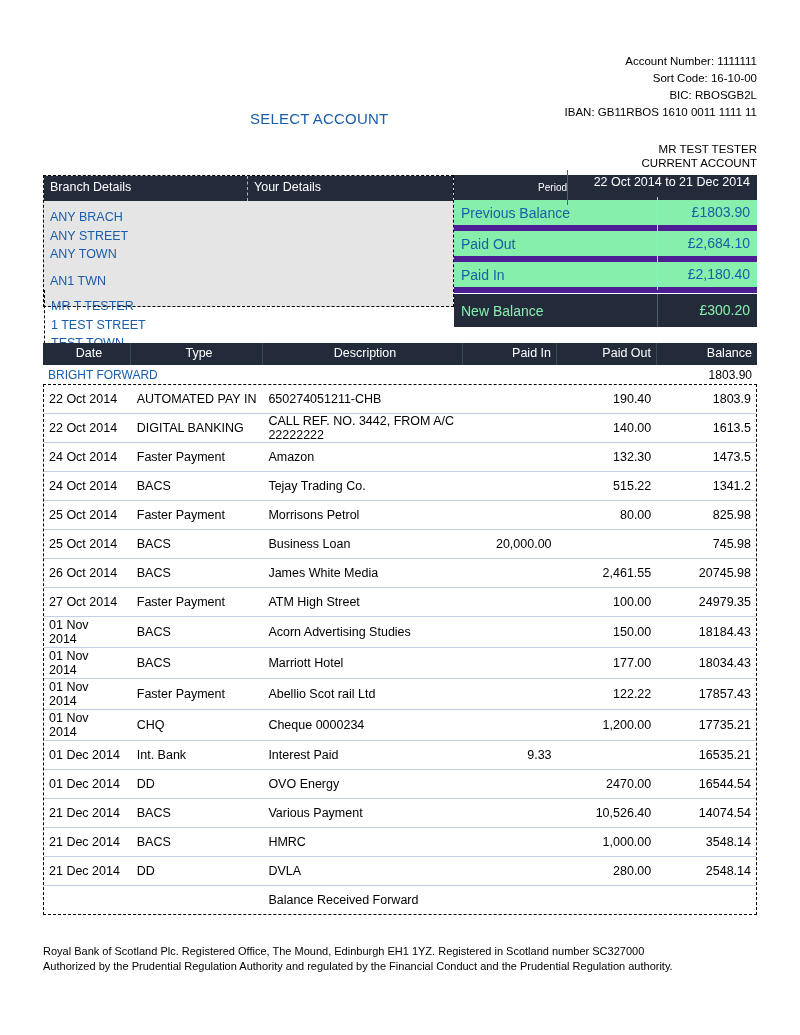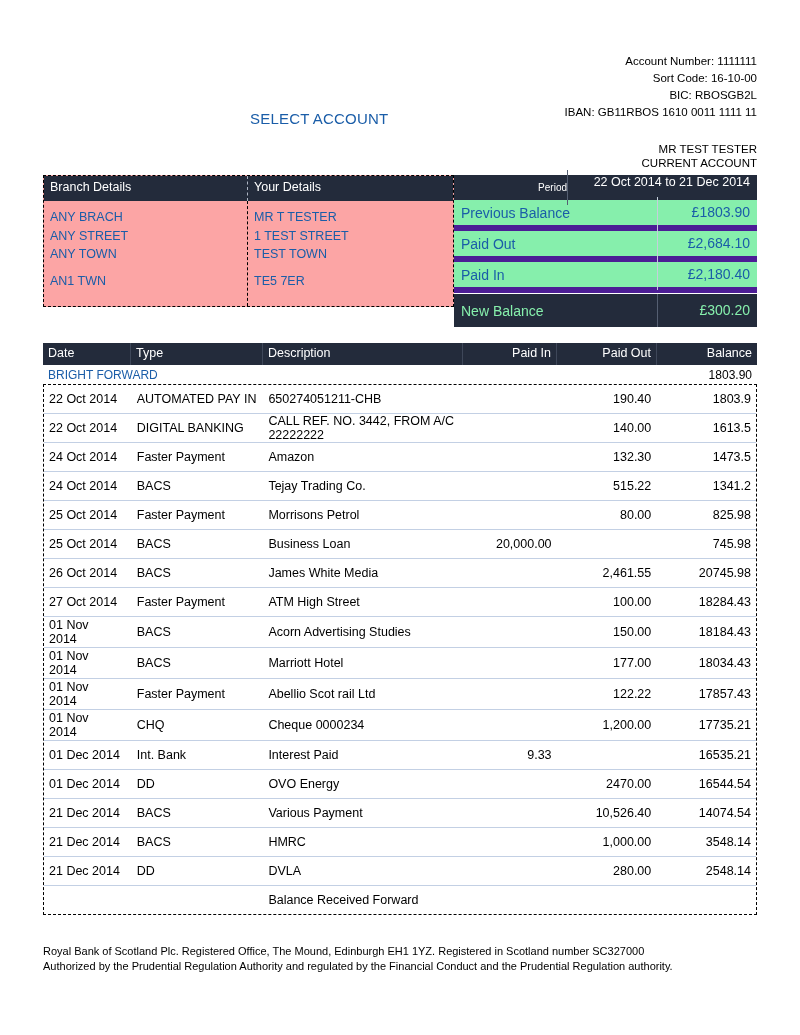--- a/index.html
+++ b/index.html
@@ -76,21 +76,21 @@
     width: 714px;
     height: 155px;
   }
   .sum-left {
     position: absolute;
     left: 0; top: 0;
     width: 411px;
     height: 132px;
     border: 1px dashed #000;
     box-sizing: border-box;
-    background: #fca5a5;
+    background: #e5e5e5;
   }
   .sum-left .hdr {
     position: absolute;
     left: 0; top: 0;
     width: 100%;
     height: 25px;
     background: #232b3b;
     display: flex;
   }
   .sum-left .hdr .cell {
@@ -100,20 +100,21 @@
     box-sizing: border-box;
   }
   .sum-left .hdr .cell.c1 { width: 203px; }
   .sum-left .hdr .cell.c2 { width: 206px; border-left: 1px dashed #aeb6c4; }
   .sum-left .body {
     position: absolute;
     left: 0; top: 25px;
     width: 100%;
     height: 105px;
     display: flex;
+    flex-direction: column;
   }
   .sum-left .body .col {
     box-sizing: border-box;
     padding: 7px 0 0 6px;
     font-size: 12.5px;
     line-height: 18.5px;
     color: #1a5da8;
   }
   .sum-left .body .col.c1 { width: 203px; }
   .sum-left .body .col.c2 { width: 206px; border-left: 1px dashed #000; }
@@ -209,20 +210,21 @@
     background: #232b3b;
     height: 22px;
     color: #ffffff;
     font-size: 12.5px;
   }
   .tx-head .th {
     box-sizing: border-box;
     padding: 3px 0 0 5px;
     height: 22px;
     border-right: 1px solid #3e4759;
+    text-align: center;
   }
   .tx-head .th.num {
     text-align: right;
     padding: 3px 5px 0 0;
   }
   .tx-head .th:last-child { border-right: none; }
 
   .col-date { width: 88px; }
   .col-type { width: 132px; }
   .col-desc { width: 200px; }
@@ -431,21 +433,21 @@
           <div class="td col-in num"></div>
           <div class="td col-out num">2,461.55</div>
           <div class="td col-bal num">20745.98</div>
         </div>
         <div class="tx-row">
           <div class="td col-date date">27 Oct 2014</div>
           <div class="td col-type">Faster Payment</div>
           <div class="td col-desc">ATM High Street</div>
           <div class="td col-in num"></div>
           <div class="td col-out num">100.00</div>
-          <div class="td col-bal num">18284.43</div>
+          <div class="td col-bal num">24979.35</div>
         </div>
         <div class="tx-row tall">
           <div class="td col-date date">01 Nov
 2014</div>
           <div class="td col-type">BACS</div>
           <div class="td col-desc">Acorn Advertising Studies</div>
           <div class="td col-in num"></div>
           <div class="td col-out num">150.00</div>
           <div class="td col-bal num">18184.43</div>
         </div>

